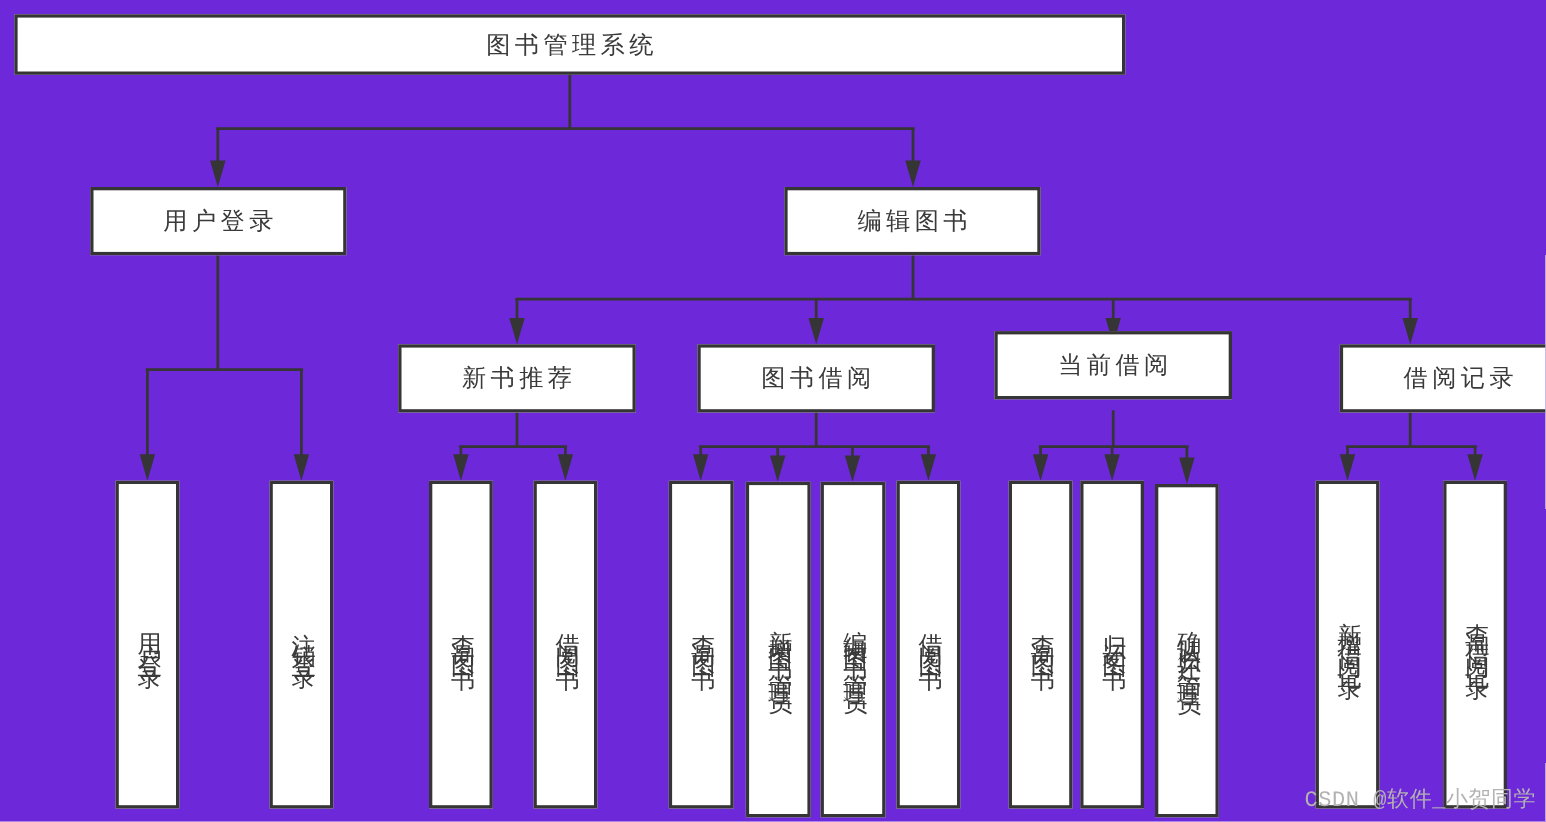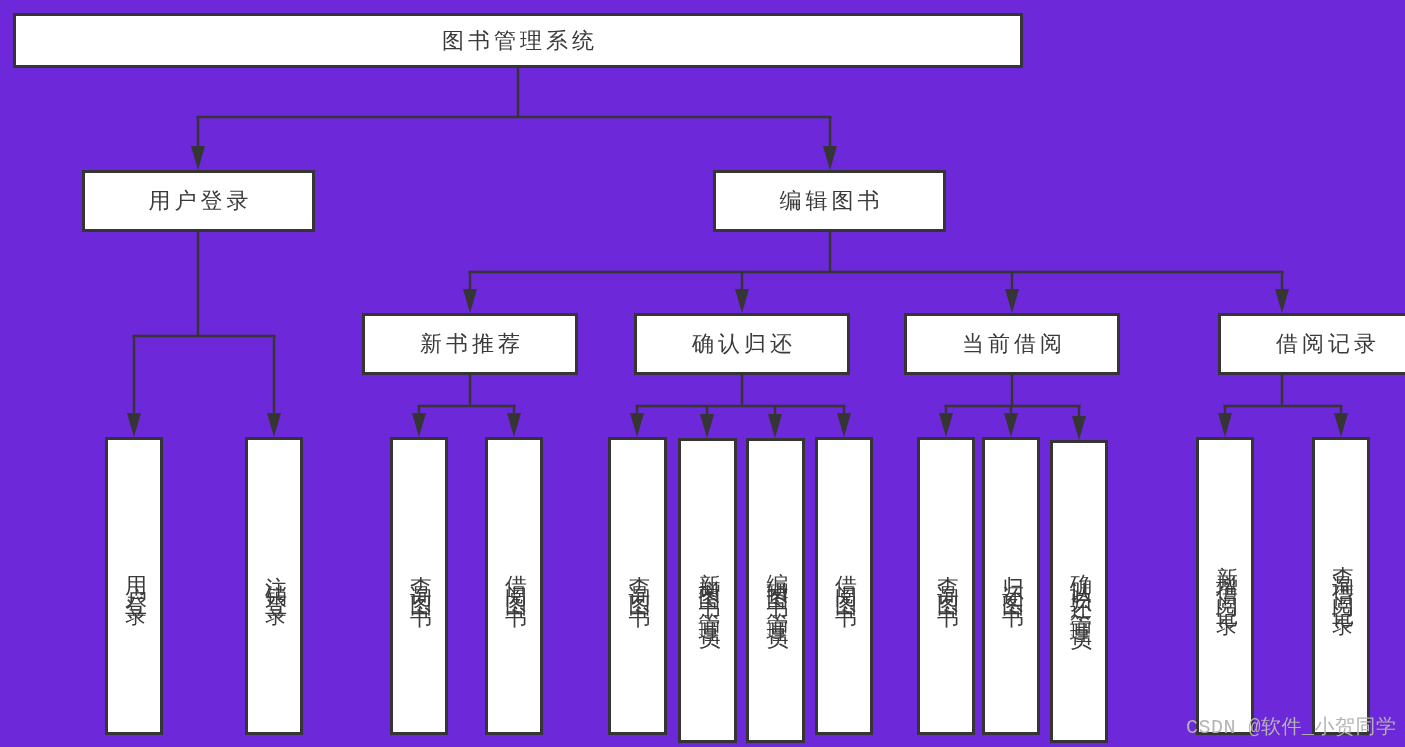--- a/index.html
+++ b/index.html
@@ -29,21 +29,21 @@
     line-height:1;
   }
   .vshort{padding-bottom:16px;}
   .vtight{letter-spacing:8px;}
   
   #n-root {left:13px;  top:13px;  width:1010px;height:55px;}
   #n-user {left:82px;  top:170px; width:233px; height:62px;}
   #n-mgmt {left:713px; top:170px; width:233px; height:62px;}
   #g-nbr  {left:362px; top:313px; width:216px; height:62px;}
   #g-bb   {left:634px; top:313px; width:216px; height:62px;}
-  #g-cb   {left:904px; top:313px; width:216px; height:62px;}
+  #g-cb   {left:904px; top:301px; width:216px; height:62px;}
   #g-br   {left:1174px;top:313px; width:216px; height:62px;margin-left:44px;}
   #l-user {left:105px; top:437px; width:58px; height:298px;}
   #l-out  {left:245px; top:437px; width:58px; height:298px;}
   #l-nbr-q{left:390px; top:437px; width:58px; height:298px;}
   #l-nbr-b{left:485px; top:437px; width:58px; height:298px;}
   #l-bb-q {left:608px; top:437px; width:59px; height:298px;}
   #l-bb-a {left:678px; top:438px; width:59px; height:305px;}
   #l-bb-e {left:746px; top:438px; width:59px; height:305px;}
   #l-bb-b {left:815px; top:437px; width:58px; height:298px;}
   #l-cb-q {left:917px; top:437px; width:58px; height:298px;}
@@ -126,21 +126,21 @@
       <polygon points="1334,413 1348,413 1341,437"></polygon>
     </g>
   </svg>
 
   <div class="box hlabel" id="n-root">图书管理系统</div>
 
   <div class="box hlabel" id="n-user">用户登录</div>
   <div class="box hlabel" id="n-mgmt">编辑图书</div>
 
   <div class="box hlabel" id="g-nbr">新书推荐</div>
-  <div class="box hlabel" id="g-bb">确认归还</div>
+  <div class="box hlabel" id="g-bb">图书借阅</div>
   <div class="box hlabel" id="g-cb">当前借阅</div>
   <div class="box hlabel" id="g-br">借阅记录</div>
 
   <div class="box vbox vshort" id="l-user">用户登录</div>
   <div class="box vbox vshort" id="l-out">注销登录</div>
 
   <div class="box vbox vshort" id="l-nbr-q">查询图书</div>
   <div class="box vbox vshort" id="l-nbr-b">借阅图书</div>
 
   <div class="box vbox vshort" id="l-bb-q">查询图书</div>

